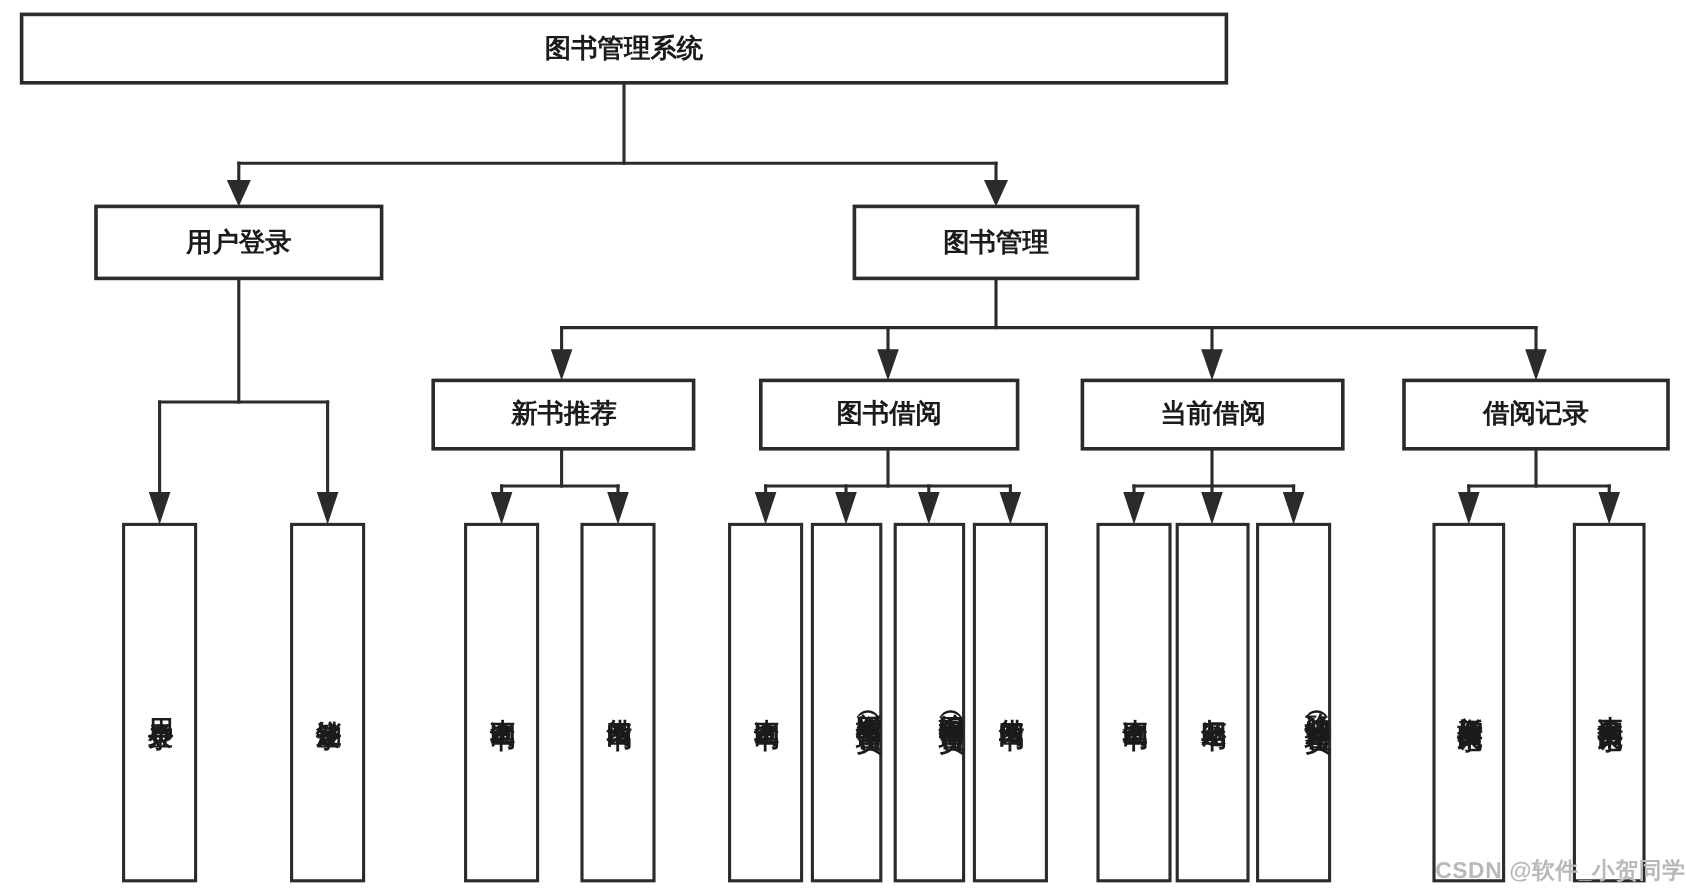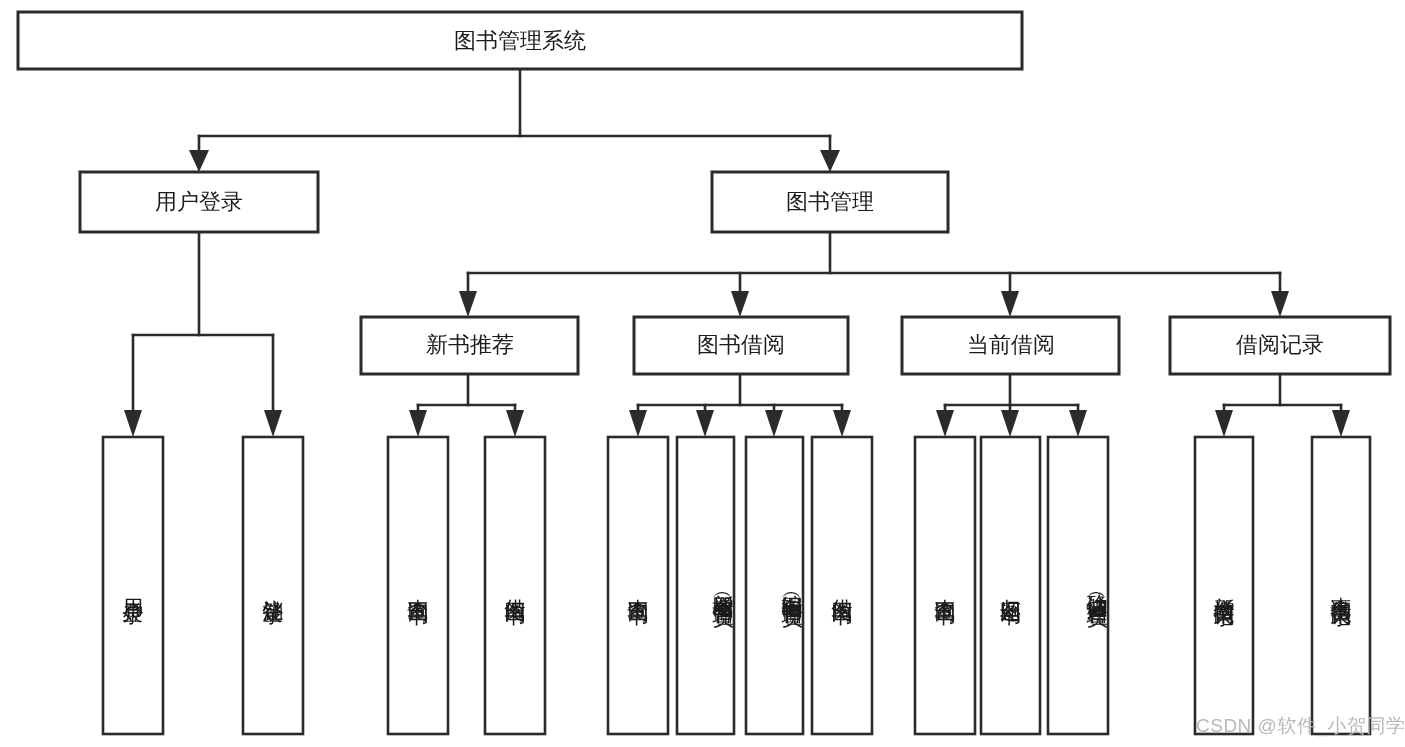--- a/index.html
+++ b/index.html
@@ -12,20 +12,21 @@
     height: 747px;
     font-family: "Liberation Sans", "DejaVu Sans", sans-serif;
     overflow: hidden;
     position: relative;
   }
   #diagram-root {
     position: relative;
     width: 1405px;
     height: 747px;
     background: #ffffff;
+    font-weight: bold;
   }
   svg.flow {
     position: absolute;
     top: 0;
     left: 0;
     width: 1405px;
     height: 747px;
   }
   .node-box {
     fill: #ffffff;

